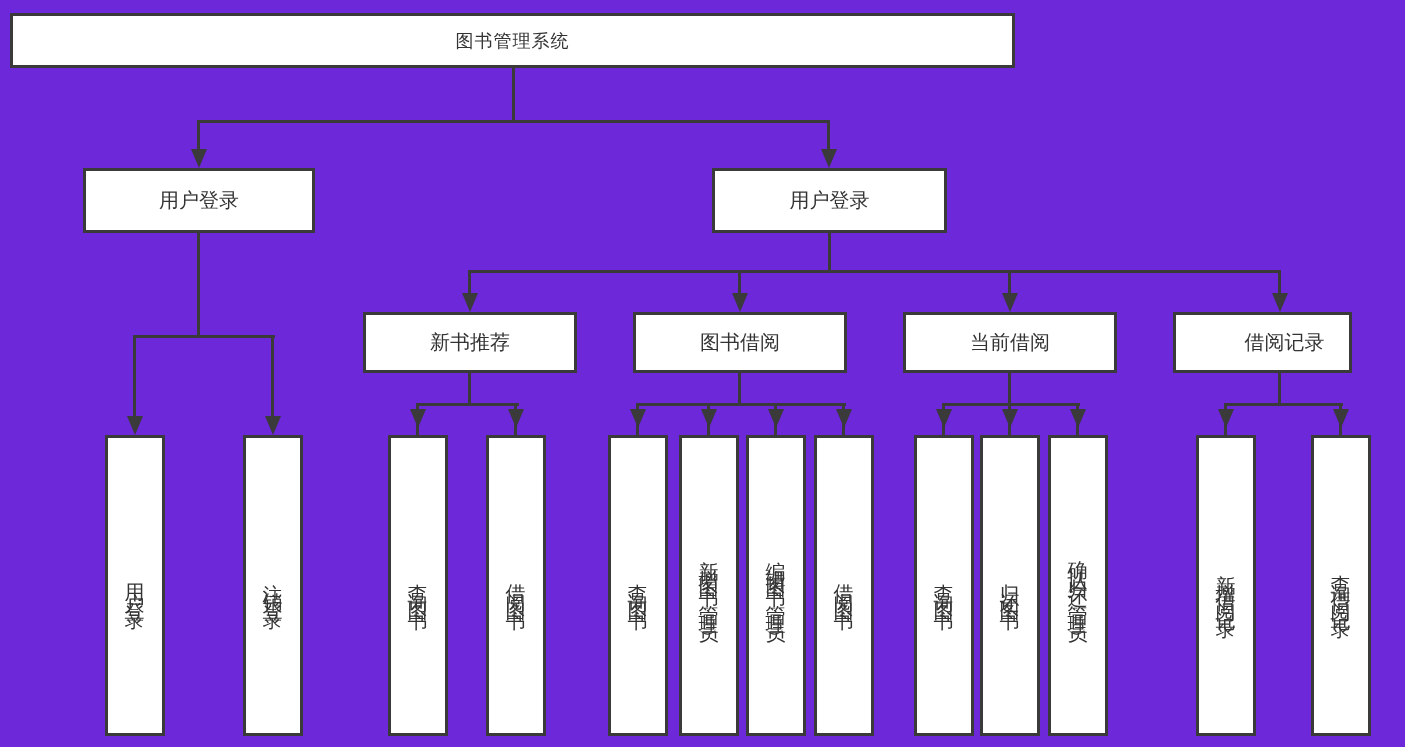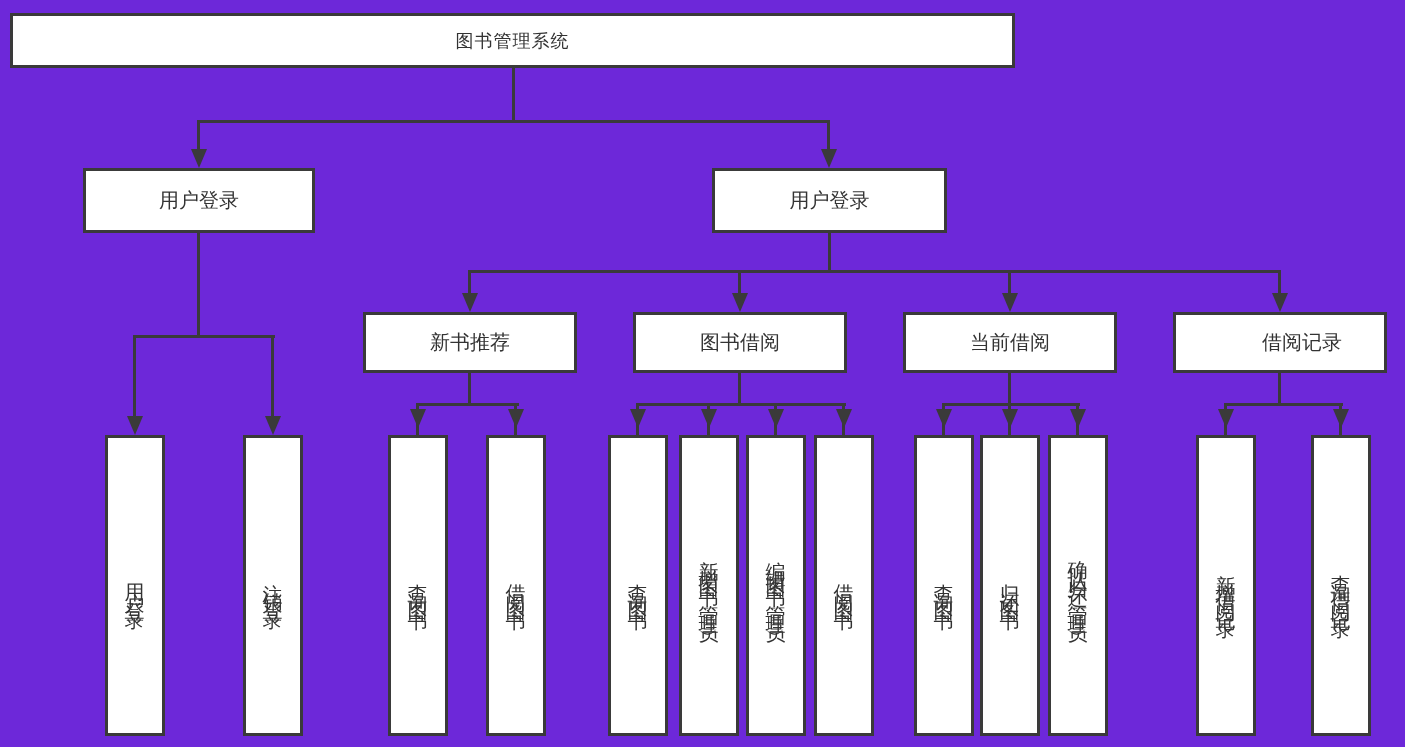--- a/index.html
+++ b/index.html
@@ -102,21 +102,21 @@
 
   <div class="box hbox" style="left:363px; top:312px; width:214px; height:61px;">
     <span>新书推荐</span>
   </div>
   <div class="box hbox" style="left:903px; top:312px; width:214px; height:61px;">
     <span>当前借阅</span>
   </div>
   <div class="box hbox" style="left:633px; top:312px; width:214px; height:61px;">
     <span>图书借阅</span>
   </div>
-  <div class="box hbox" style="left:1173px; top:312px; width:214px; height:61px;padding-left:44px;">
+  <div class="box hbox" style="left:1173px; top:312px; width:179px; height:61px;padding-left:44px;">
     <span>借阅记录</span>
   </div>
 
   <div class="line" style="left:468px; top:373px; width:3px; height:32px;"></div>
   <div class="line" style="left:416px; top:403px; width:103px; height:3px;"></div>
   <div class="line" style="left:416px; top:403px; width:3px; height:32px;"></div>
   <div class="arrow" style="left:410px; top:409px;"></div>
   <div class="line" style="left:514px; top:403px; width:3px; height:32px;"></div>
   <div class="arrow" style="left:508px; top:409px;"></div>
 

